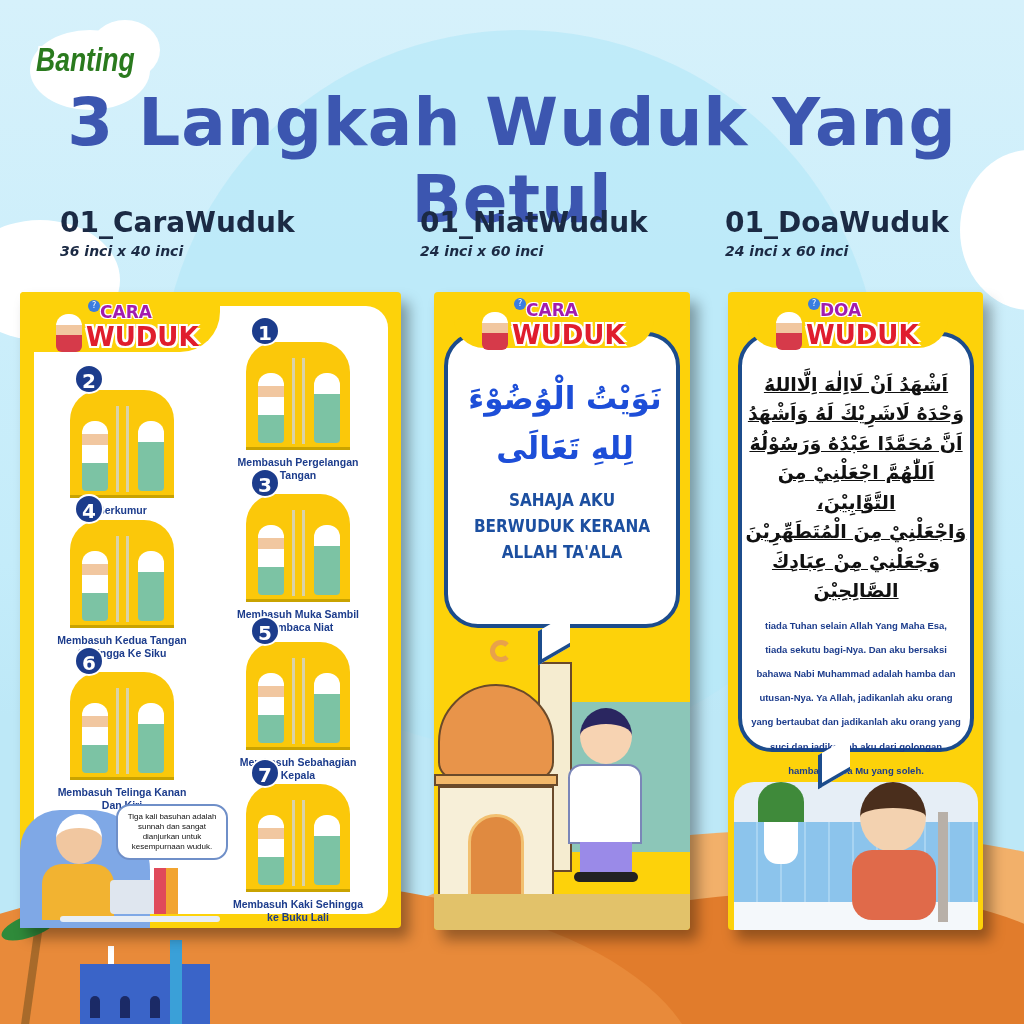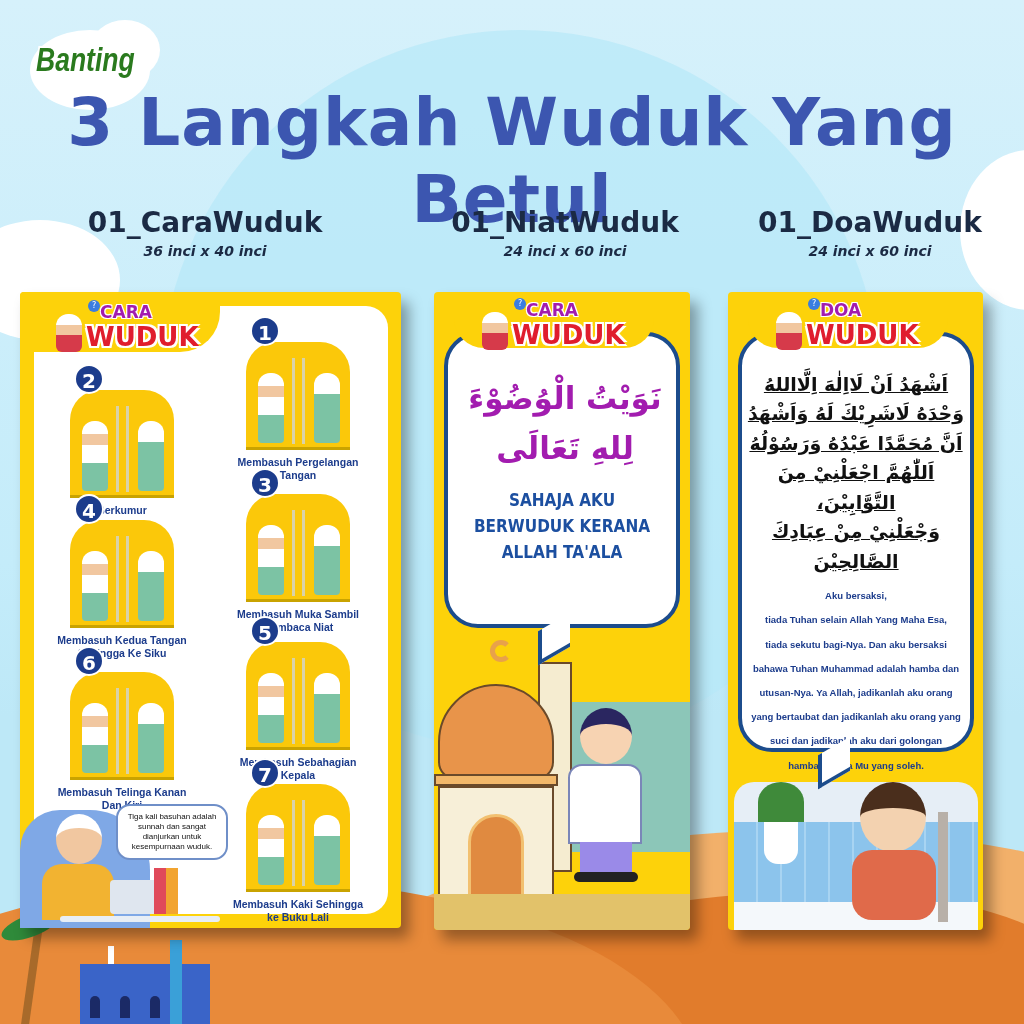--- a/index.html
+++ b/index.html
@@ -24,21 +24,21 @@
   .sticker {
     position: absolute; left: 36px; top: 40px;
     font: italic bold 34px "Liberation Sans", sans-serif; color: #2a7a1e;
     transform: scaleX(.78); transform-origin: left;
     text-shadow: 2px 2px 0 #fff, -2px -2px 0 #fff, 2px -2px 0 #fff, -2px 2px 0 #fff;
   }
   .main-title {
     position: absolute; left: 0; top: 84px; width: 1024px; text-align: center;
     font: bold 66px "DejaVu Sans", sans-serif; color: #3c56b0; letter-spacing: 1px;
   }
-  .col-label { position: absolute; text-align: center; }
+  .col-label { position: absolute; text-align: left; }
   .col-label .name { font: bold 28px "DejaVu Sans", sans-serif; color: #1b2a44; }
   .col-label .size { font: italic bold 14px "DejaVu Sans", sans-serif; color: #1b2a44; margin-top: 4px; }
 
   
   .panel {
     position: absolute; background: #fdd20a; border-radius: 4px;
     box-shadow: 8px 10px 14px rgba(0,0,0,.35); overflow: hidden;
   }
   .logo { position: absolute; display: flex; align-items: flex-end; }
   .logo .boy {
@@ -79,21 +79,21 @@
   
   .bubble {
     position: absolute; background: #fff; border: 4px solid #1c4c8c; border-radius: 34px;
     text-align: center;
   }
   .tail {
     position: absolute; width: 32px; height: 34px; background: #fff;
     border-left: 4px solid #1c4c8c; border-bottom: 4px solid #1c4c8c;
     transform: skewY(-30deg);
   }
-  .arabic { font: bold 31px "DejaVu Sans", sans-serif; color: #a21caf; line-height: 1.6; direction: rtl; padding-left: 6px; }
+  .arabic { font: bold 31px "DejaVu Sans", sans-serif; color: #1d4ed8; line-height: 1.6; direction: rtl; padding-left: 6px; }
   .arabic-sm { font: bold 19px "DejaVu Sans", sans-serif; color: #111; line-height: 1.55; direction: rtl; text-decoration: underline; }
   .niat-ms { font: bold 18px "DejaVu Sans", sans-serif; color: #1c4fa0; line-height: 1.45; transform: scaleX(.85); }
   .doa-ms { font: 9.5px "Liberation Sans", sans-serif; font-weight: bold; color: #1c3c8c; line-height: 2.55; }
 
   
   .scene { position: absolute; }
 </style>
 </head>
 <body>
 
@@ -274,27 +274,27 @@
     <div style="position:absolute;left:132px;top:20px;width:66px;height:70px;background:#f3d2b0;border-radius:50%;border-top:26px solid #4a2e1c;"></div>
     <div style="position:absolute;left:124px;top:88px;width:84px;height:70px;background:#e06a4a;border-radius:20px;"></div>
     <div style="position:absolute;left:210px;top:50px;width:10px;height:110px;background:#b8b0a8;"></div>
   </div>
   <div class="bubble" style="left:10px;top:40px;width:236px;height:420px;">
     <div style="margin-top:34px;">
       <div class="arabic-sm">اَشْهَدُ اَنْ لَااِلٰهَ اِلَّااللهُ</div>
       <div class="arabic-sm">وَحْدَهُ لَاشَرِيْكَ لَهُ وَاَشْهَدُ</div>
       <div class="arabic-sm">اَنَّ مُحَمَّدًا عَبْدُهُ وَرَسُوْلُهُ</div>
       <div class="arabic-sm">اَللّٰهُمَّ اجْعَلْنِيْ مِنَ التَّوَّابِيْنَ،</div>
+      <div class="arabic-sm">وَاجْعَلْنِيْ مِنَ الْمُتَطَهِّرِيْنَ</div>
       <div class="arabic-sm">وَجْعَلْنِيْ مِنْ عِبَادِكَ الصَّالِحِيْنَ</div>
     </div>
     <div style="margin-top:8px;">
-      <div class="doa-ms">Aku bersaksi,</div>
       <div class="doa-ms">tiada Tuhan selain Allah Yang Maha Esa,</div>
       <div class="doa-ms">tiada sekutu bagi-Nya. Dan aku bersaksi</div>
-      <div class="doa-ms">bahawa Tuhan Muhammad adalah hamba dan</div>
+      <div class="doa-ms">bahawa Nabi Muhammad adalah hamba dan</div>
       <div class="doa-ms">utusan-Nya. Ya Allah, jadikanlah aku orang</div>
       <div class="doa-ms">yang bertaubat dan jadikanlah aku orang yang</div>
       <div class="doa-ms">suci dan jadikanlah aku dari golongan</div>
       <div class="doa-ms">hamba-hamba Mu yang soleh.</div>
     </div>
   </div>
   <div class="tail" style="left:90px;top:454px;"></div>
   <div style="position:absolute;left:20px;top:0;width:200px;height:56px;background:#fdd20a;border-radius:0 0 30px 30px;"></div>
   <div class="logo" style="left:48px;top:8px;">
     <div class="boy"></div>

